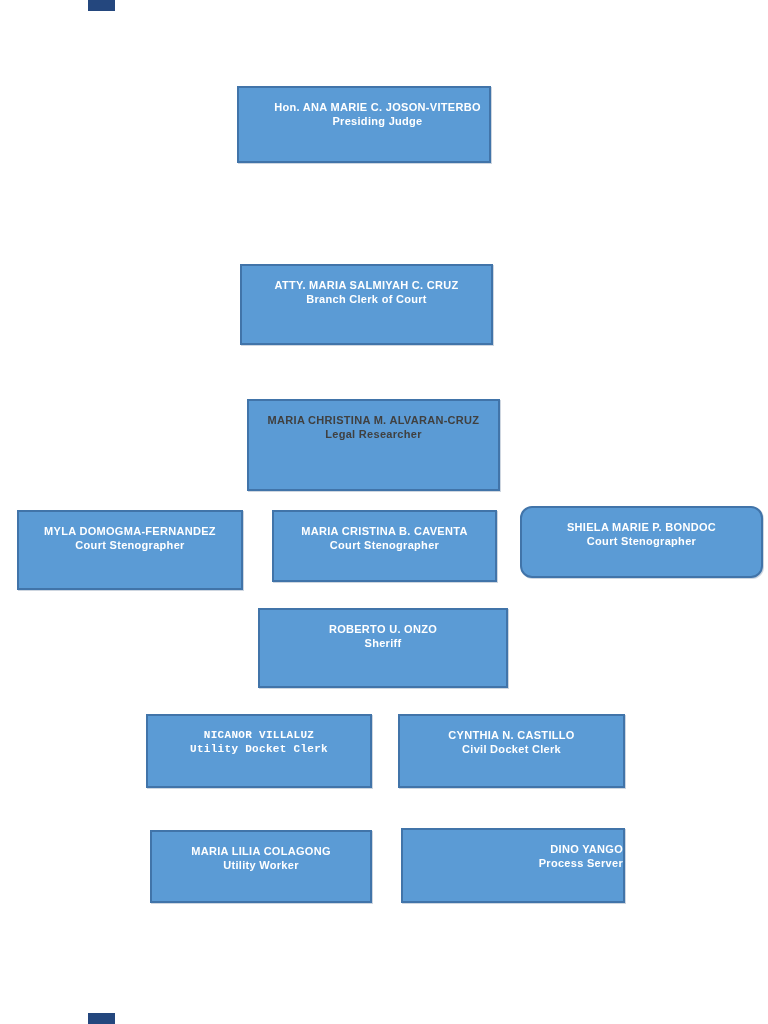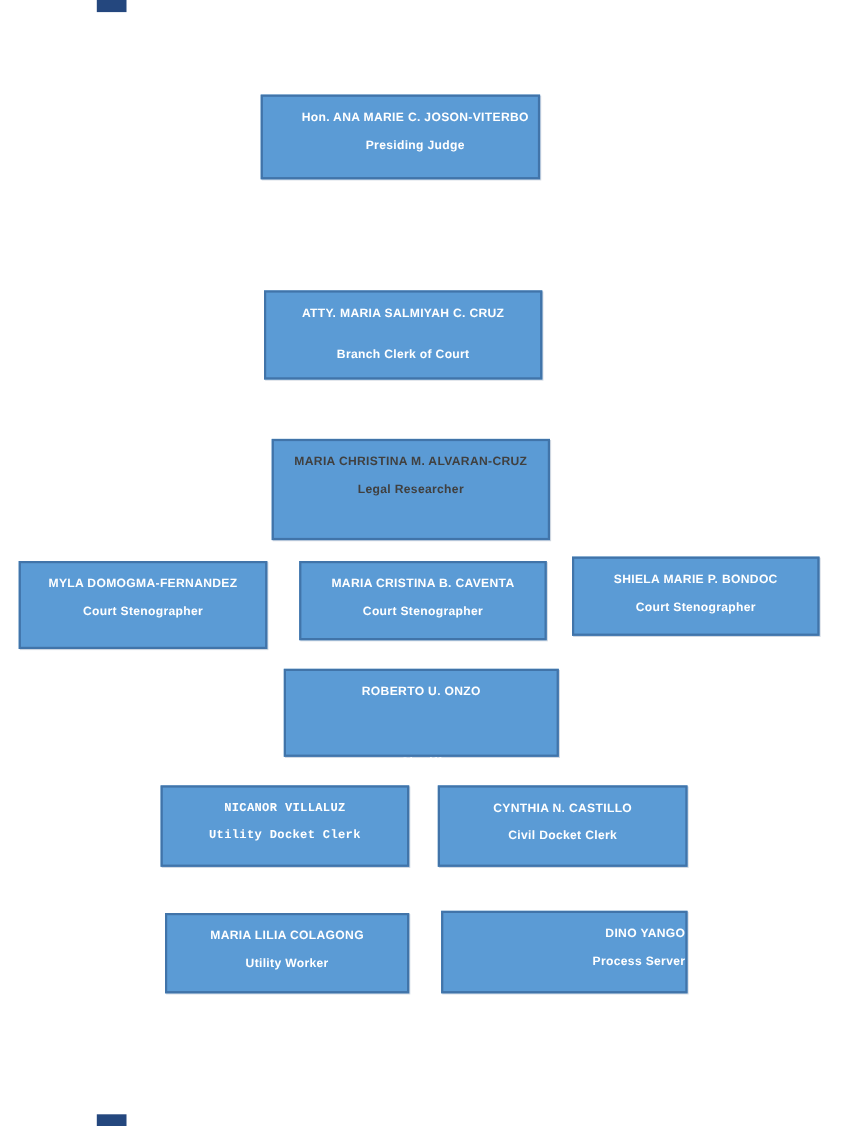--- a/index.html
+++ b/index.html
@@ -30,21 +30,20 @@
     box-shadow: 1px 1px 0 rgba(60,90,130,0.25);
   }
   .org-node .person-name {
     font-size: 11px;
     font-weight: bold;
     letter-spacing: 0.3px;
     line-height: 14px;
     white-space: nowrap;
   }
   .org-node .person-title {
-    margin-top: 11px;
     font-size: 11px;
     font-weight: bold;
     letter-spacing: 0.3px;
     line-height: 14px;
     white-space: nowrap;
   }
   .edge-mark {
     position: absolute;
     width: 27px;
     height: 11px;
@@ -55,41 +54,41 @@
 </head>
 <body>
 
 <div class="page">
   <div class="edge-mark top" style="background: rgb(36, 71, 126);"></div>
   <div id="nodes-root">
       <div class="org-node" style="left: 237px; top: 86px; width: 254px; height: 77px; background: rgb(91, 155, 213); border-color: rgb(65, 116, 169); color: rgb(255, 255, 255); padding-left: 27px;">
         <span class="person-name">Hon. ANA MARIE C. JOSON-VITERBO</span>
         <span class="person-title">Presiding Judge</span>
       </div>
-      <div class="org-node" style="left: 240px; top: 264px; width: 253px; height: 81px; background: rgb(91, 155, 213); border-color: rgb(65, 116, 169); color: rgb(255, 255, 255); gap: 12px;">
+      <div class="org-node" style="left: 240px; top: 264px; width: 253px; height: 81px; background: rgb(91, 155, 213); border-color: rgb(65, 116, 169); color: rgb(255, 255, 255);">
         <span class="person-name">ATTY. MARIA SALMIYAH C. CRUZ</span>
         <span class="person-title">Branch Clerk of Court</span>
       </div>
       <div class="org-node" style="left: 247px; top: 399px; width: 253px; height: 92px; background: rgb(91, 155, 213); border-color: rgb(65, 116, 169); color: #404040;">
         <span class="person-name">MARIA CHRISTINA M. ALVARAN-CRUZ</span>
         <span class="person-title">Legal Researcher</span>
       </div>
       <div class="org-node" style="left: 17px; top: 510px; width: 226px; height: 80px; background: rgb(91, 155, 213); border-color: rgb(65, 116, 169); color: rgb(255, 255, 255);">
         <span class="person-name">MYLA DOMOGMA-FERNANDEZ</span>
         <span class="person-title">Court Stenographer</span>
       </div>
       <div class="org-node" style="left: 272px; top: 510px; width: 225px; height: 72px; background: rgb(91, 155, 213); border-color: rgb(65, 116, 169); color: rgb(255, 255, 255);">
         <span class="person-name">MARIA CRISTINA B. CAVENTA</span>
         <span class="person-title">Court Stenographer</span>
       </div>
-      <div class="org-node" style="left: 520px; top: 506px; width: 225px; height: 72px; background: rgb(91, 155, 213); border-color: rgb(65, 116, 169); color: rgb(255, 255, 255);">
+      <div class="org-node" style="left: 520px; top: 506px; width: 243px; height: 72px; background: rgb(91, 155, 213); border-color: rgb(65, 116, 169); color: rgb(255, 255, 255); border-radius: 12px;">
         <span class="person-name">SHIELA MARIE P. BONDOC</span>
         <span class="person-title">Court Stenographer</span>
       </div>
-      <div class="org-node" style="left: 258px; top: 608px; width: 250px; height: 80px; background: rgb(91, 155, 213); border-color: rgb(65, 116, 169); color: rgb(255, 255, 255); gap: 39px;">
+      <div class="org-node" style="left: 258px; top: 608px; width: 250px; height: 80px; background: rgb(91, 155, 213); border-color: rgb(65, 116, 169); color: rgb(255, 255, 255);">
         <span class="person-name">ROBERTO U. ONZO</span>
         <span class="person-title">Sheriff</span>
       </div>
       <div class="org-node" style="left: 146px; top: 714px; width: 226px; height: 74px; background: rgb(91, 155, 213); border-color: rgb(65, 116, 169); color: rgb(255, 255, 255); font-family: Liberation Mono, monospace;">
         <span class="person-name">NICANOR VILLALUZ</span>
         <span class="person-title">Utility Docket Clerk</span>
       </div>
       <div class="org-node" style="left: 398px; top: 714px; width: 227px; height: 74px; background: rgb(91, 155, 213); border-color: rgb(65, 116, 169); color: rgb(255, 255, 255);">
         <span class="person-name">CYNTHIA N. CASTILLO</span>
         <span class="person-title">Civil Docket Clerk</span>

